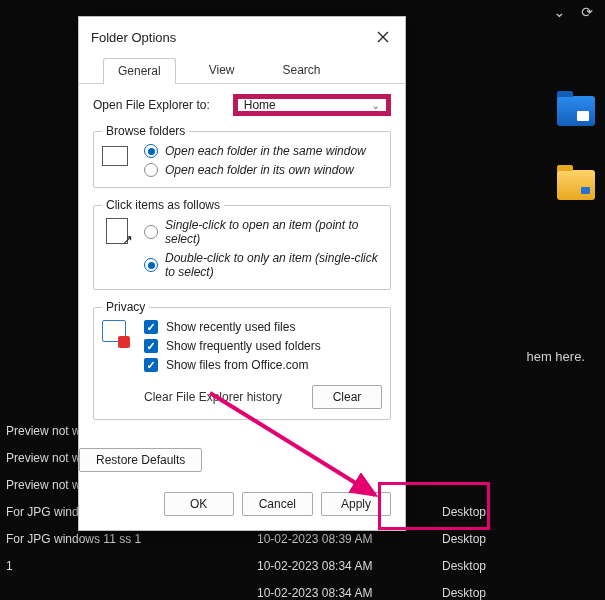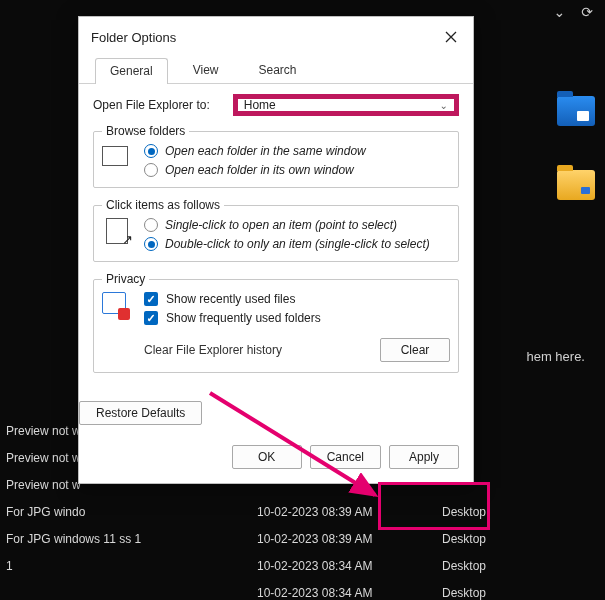--- a/index.html
+++ b/index.html
@@ -21,27 +21,27 @@
 .folder-icon { width: 38px; height: 30px; border-radius: 3px; position: relative; }
 .folder-icon::before { content: ''; position: absolute; top: -5px; left: 0; width: 16px; height: 6px; border-radius: 2px 2px 0 0; }
 .f-blue { background: linear-gradient(#2a8cf0, #135fb8); }
 .f-blue::before { background: #135fb8; }
 .f-blue::after { content: ''; position: absolute; right: 6px; bottom: 5px; width: 12px; height: 10px; background: #fff; border-radius: 1px; }
 .f-yel { background: linear-gradient(#ffd36b, #e8a820); }
 .f-yel::before { background: #e8a820; }
 .f-yel::after { content: ''; position: absolute; right: 5px; bottom: 6px; width: 9px; height: 7px; background: #2a6fd6; border-radius: 1px; }
 
 
-.dialog { position: absolute; left: 78px; top: 16px; width: 396px; background: #fff; border: 1px solid #bfbfbf; box-shadow: 0 4px 18px rgba(0,0,0,0.5); color: #222; }
+.dialog { position: absolute; left: 78px; top: 16px; width: 328px; background: #fff; border: 1px solid #bfbfbf; box-shadow: 0 4px 18px rgba(0,0,0,0.5); color: #222; }
 .titlebar { display: flex; justify-content: space-between; align-items: center; padding: 8px 10px 8px 12px; }
 .titlebar .title { font-size: 13px; }
 .close { width: 24px; height: 24px; display: flex; align-items: center; justify-content: center; cursor: pointer; }
 .close svg { width: 12px; height: 12px; }
 
-.tabs { display: flex; padding: 0 16px; border-bottom: 1px solid #d0d0d0; gap: 10px; }
+.tabs { display: flex; padding: 0 24px; border-bottom: 1px solid #d0d0d0; gap: 18px; }
 .tab { padding: 5px 14px 6px; border: 1px solid transparent; border-bottom: none; cursor: pointer; font-size: 12px; color: #333; }
 .tab.active { border-color: #c8c8c8; background: #fff; position: relative; top: 1px; border-radius: 3px 3px 0 0; }
 
 .content { padding: 10px 14px 12px 14px; }
 
 .row-open { display: flex; align-items: center; gap: 23px; margin-bottom: 8px; }
 .row-open label { font-size: 12px; }
 .select { flex: 1; display: flex; align-items: center; justify-content: space-between; height: 22px; border: 5px solid #be185d; padding: 0 6px; background: #fff; cursor: pointer; }
 .select .chev { font-size: 10px; color: #666; }
 
@@ -209,20 +209,24 @@
           </div>
         <div class="opts">
           <div class="check-row">
             <span class="checkbox"></span>
             <span>Show recently used files</span>
           </div>
           <div class="check-row">
             <span class="checkbox"></span>
             <span>Show frequently used folders</span>
           </div>
+          <div class="check-row">
+            <span class="checkbox"></span>
+            <span>Show files from Office.com</span>
+          </div>
           <div class="clear-row">
             <span>Clear File Explorer history</span>
             <div class="btn">Clear</div>
           </div>
         </div>
       </div>
     </fieldset>
 
   </div>
 

